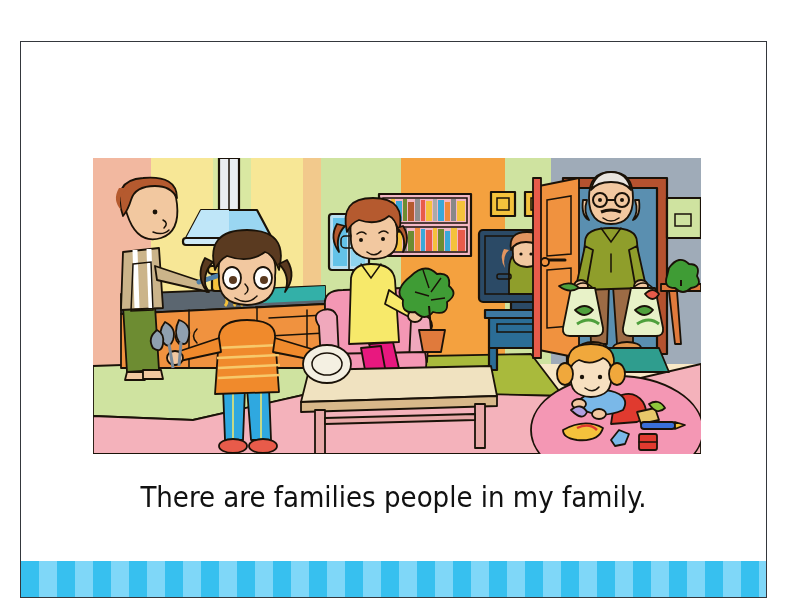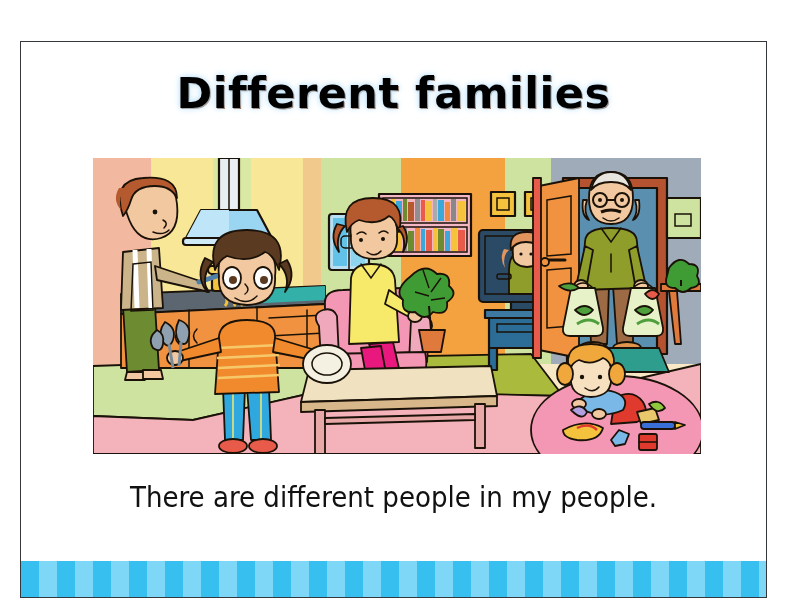--- a/index.html
+++ b/index.html
@@ -59,21 +59,20 @@
   }
   .art{display:block;width:608px;height:296px;}
 </style>
 </head>
 <body>
 
 <div id="stage">
 
   <div class="slide">
 
-    <div class="title">Different families</div>
 
     <div class="art-wrap">
       <svg class="art" viewBox="0 0 608 296" preserveAspectRatio="none" shape-rendering="geometricPrecision">
         <defs>
           <style>
             .ol{stroke:#1a1208;stroke-width:2.2;stroke-linejoin:round;stroke-linecap:round;}
             .olt{stroke:#1a1208;stroke-width:1.5;fill:none;stroke-linecap:round;}
             .olf{stroke:#1a1208;stroke-width:1.8;stroke-linejoin:round;}
           </style>
         </defs>
@@ -386,18 +385,18 @@
         <path d="M484 270 q12 -6 20 2" stroke="#e03a2f" stroke-width="2.5" fill="none"></path>
         <path d="M518 282 l8 -10 l10 4 l-4 10 l-10 2z" fill="#7ab8e8" class="olf"></path>
         <rect x="546" y="276" width="18" height="16" rx="2" fill="#e03a2f" class="olf"></rect>
         <line x1="546" y1="284" x2="564" y2="284" class="olt"></line>
         <rect x="548" y="264" width="34" height="7" rx="3" fill="#3a6fd8" class="olf"></rect>
         <polygon points="582,264 592,267 582,271" fill="#f4c23c" class="olf"></polygon>
         <path d="M556 246 q10 -6 16 4 q-8 8 -16 -4z" fill="#8fc83c" class="olf"></path>
       </svg>
     </div>
 
-    <div class="caption">There are different people in my people.</div>
+    <div class="caption">There are families people in my family.</div>
 
     <div class="stripes"></div>
 
   </div>
 </div>
 
 </body></html>

